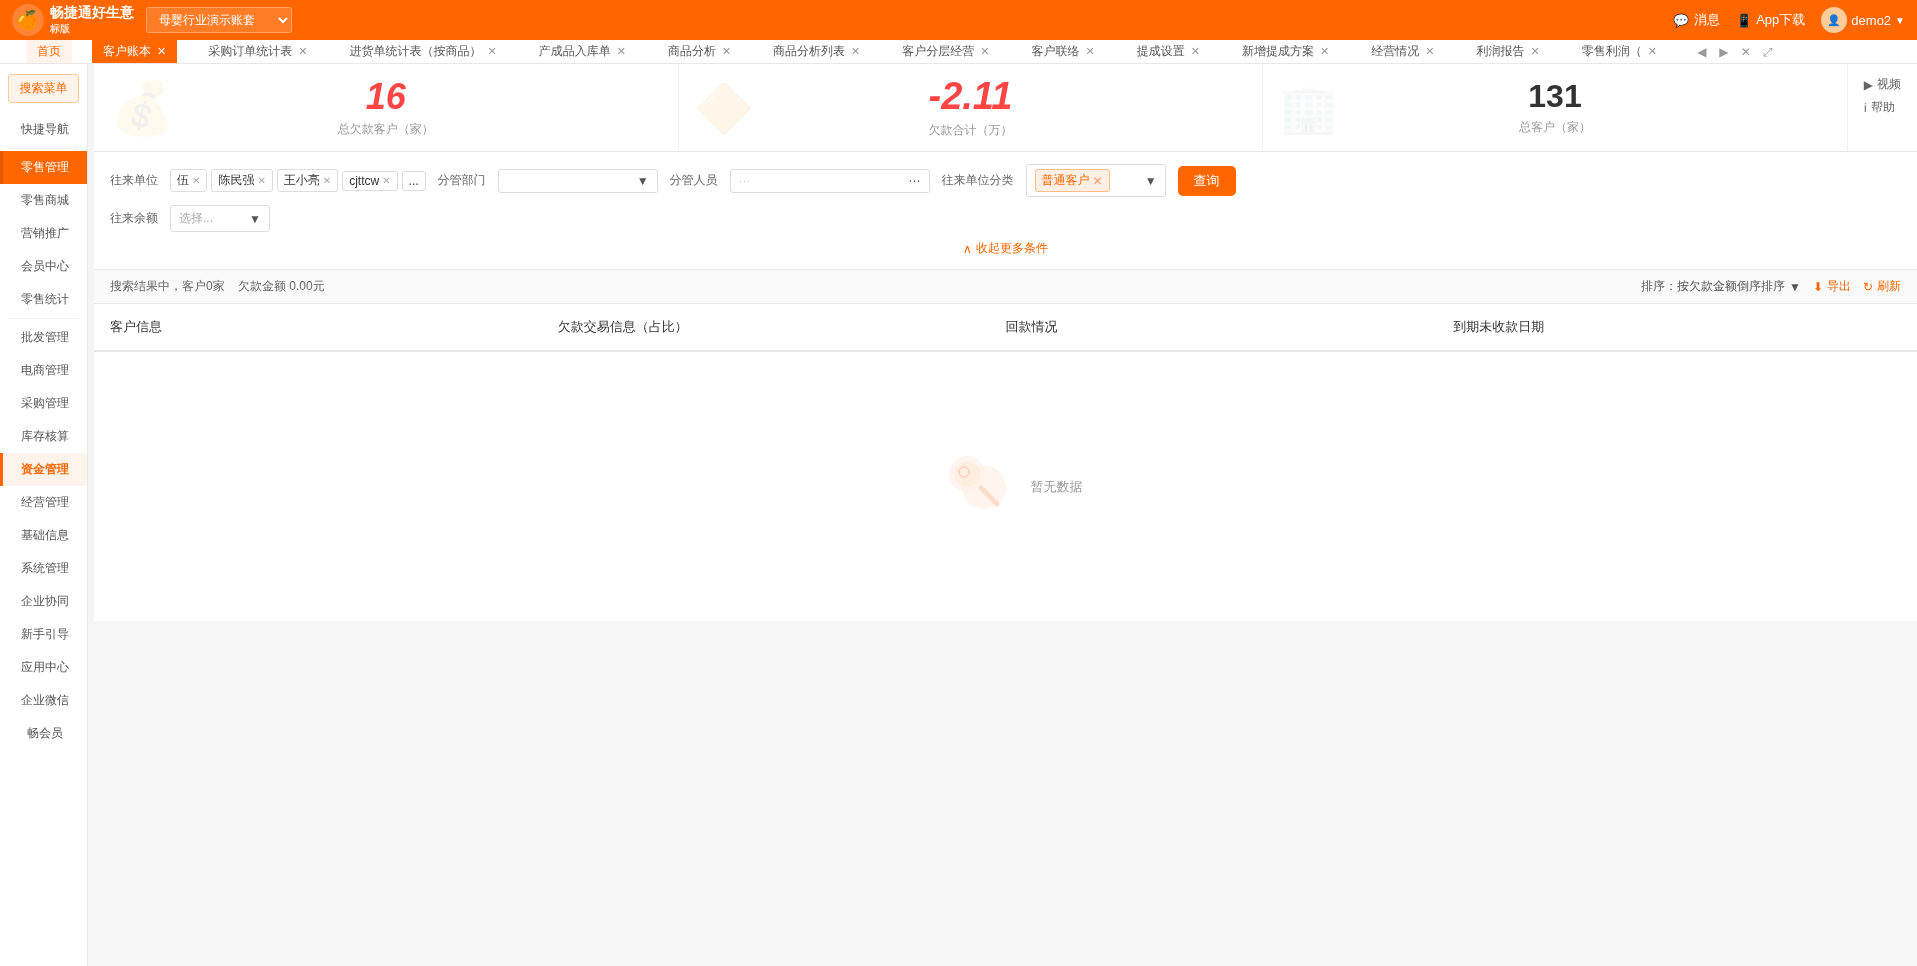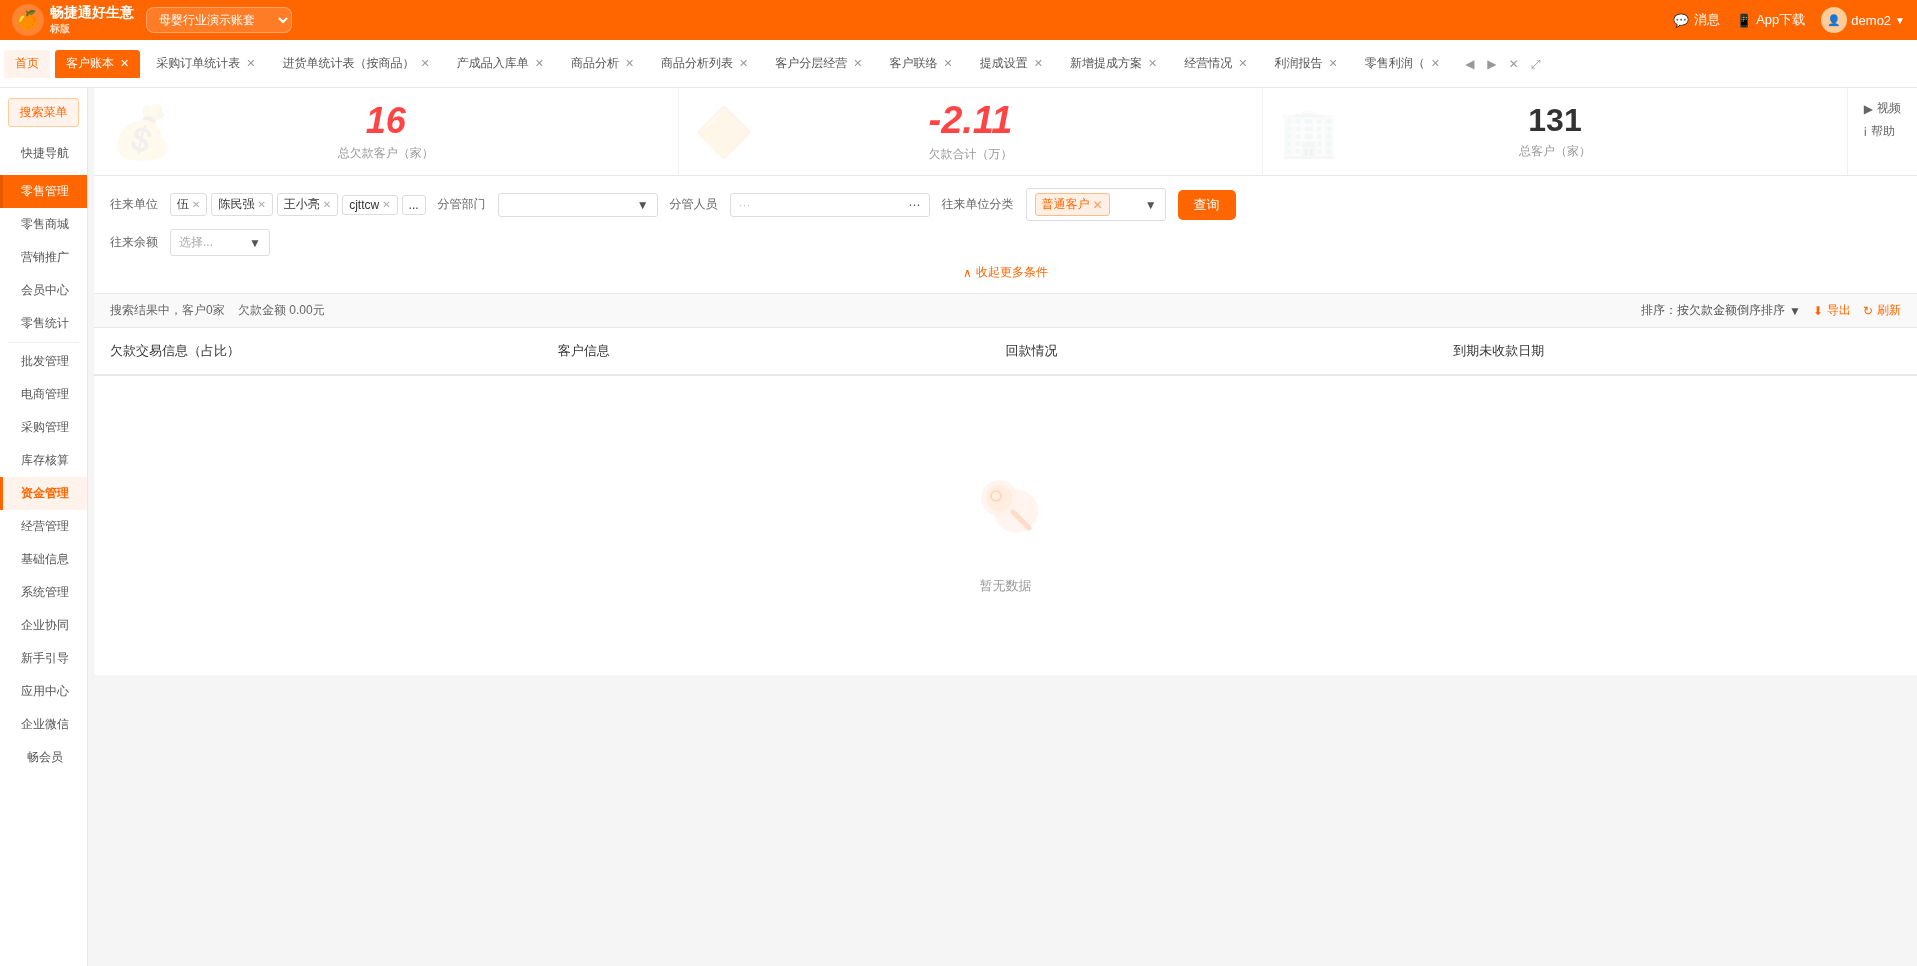--- a/index.html
+++ b/index.html
@@ -1,32 +1,32 @@
 <!DOCTYPE html>
 <html><head>
   <meta charset="utf-8">
   <style>
     * { box-sizing: border-box; margin: 0; padding: 0; }
     body { font-family: "Microsoft YaHei", "PingFang SC", sans-serif; font-size: 13px; background: #f5f5f5; display: flex; flex-direction: column; height: 100vh; overflow: hidden; }
 
     
-    .top-nav { background: #fff; height: 48px; display: flex; align-items: center; border-bottom: 1px solid #e8e8e8; padding: 0 4px; gap: 5px; overflow: hidden; flex-shrink: 0; }
+    .top-nav { background: #fff; height: 24px; display: flex; align-items: center; border-bottom: 1px solid #e8e8e8; padding: 0 26px; gap: 20px; overflow: hidden; flex-shrink: 0; }
     .top-nav-tab { display: flex; align-items: center; height: 28px; padding: 0 10px; font-size: 12px; border-radius: 3px 3px 0 0; cursor: pointer; white-space: nowrap; border: 1px solid transparent; gap: 4px; color: #555; }
     .top-nav-tab.active { background: #ff6600; color: #fff; border-color: #ff6600; }
     .top-nav-tab.active .tab-close { color: #fff; }
     .tab-close { font-size: 11px; color: #999; cursor: pointer; margin-left: 2px; }
     .top-nav-tab.home { background: #fff3ec; color: #ff6600; }
     .nav-arrows { display: flex; gap: 2px; margin-left: 4px; }
     .nav-arrow { width: 20px; height: 20px; display: flex; align-items: center; justify-content: center; cursor: pointer; color: #999; font-size: 12px; }
 
     
     .header-bar { background: #ff6600; height: 40px; display: flex; align-items: center; padding: 0 12px; gap: 12px; flex-shrink: 0; }
     .header-logo { display: flex; align-items: center; gap: 6px; color: #fff; font-size: 14px; font-weight: bold; }
     .logo-icon { width: 32px; height: 32px; background: rgba(255,255,255,0.2); border-radius: 50%; display: flex; align-items: center; justify-content: center; font-size: 18px; }
-    .header-select { background: rgba(255,255,255,0.15); border: 1px solid rgba(255,255,255,0.3); color: #fff; padding: 2px 20px 2px 8px; border-radius: 8px; font-size: 12px; height: 26px; cursor: pointer; }
+    .header-select { background: rgba(255,255,255,0.15); border: 1px solid rgba(255,255,255,0.3); color: #fff; padding: 2px 20px 2px 8px; border-radius: 3px; font-size: 12px; height: 26px; cursor: pointer; }
     .header-right { margin-left: auto; display: flex; align-items: center; gap: 16px; color: #fff; font-size: 13px; }
     .header-right-item { display: flex; align-items: center; gap: 4px; cursor: pointer; }
     .avatar { width: 26px; height: 26px; background: #ffcc99; border-radius: 50%; display: flex; align-items: center; justify-content: center; font-size: 11px; color: #ff6600; }
 
     
     .main-layout { display: flex; flex: 1; overflow: hidden; gap: 6px; }
 
     
     .sidebar { width: 88px; background: #fff; border-right: 1px solid #e8e8e8; display: flex; flex-direction: column; overflow-y: auto; flex-shrink: 0; }
     .sidebar-search { padding: 10px 8px; }
@@ -70,21 +70,21 @@
     .result-actions { display: flex; align-items: center; gap: 12px; }
     .result-action { display: flex; align-items: center; gap: 4px; cursor: pointer; color: #ff6600; }
     .sort-select { display: flex; align-items: center; gap: 4px; cursor: pointer; color: #555; }
 
     
     .table-area { background: #fff; }
     .table-header { display: grid; grid-template-columns: 2fr 2fr 2fr 2fr; border-bottom: 2px solid #e8e8e8; padding: 10px 16px; font-size: 13px; color: #333; font-weight: 500; }
     .table-header-cell { padding: 4px 0; }
 
     
-    .empty-state { display: flex; flex-direction: column; align-items: center; justify-content: center; padding: 80px 20px; gap: 12px; }
+    .empty-state { display: flex; flex-direction: row; align-items: center; justify-content: center; padding: 80px 20px; gap: 12px; }
     .empty-icon { font-size: 80px; opacity: 0.4; }
     .empty-text { font-size: 13px; color: #999; }
 
     
     ::-webkit-scrollbar { width: 6px; height: 6px; }
     ::-webkit-scrollbar-track { background: #f1f1f1; }
     ::-webkit-scrollbar-thumb { background: #ccc; border-radius: 3px; }
   </style>
 </head>
 <body>
@@ -363,22 +363,22 @@
         </div>
         <div class="result-action">
           <span>↻</span>
           <span>刷新</span>
         </div>
       </div>
     </div>
 
     <div class="table-area">
       <div class="table-header">
+        <div class="table-header-cell">客户信息</div>
         <div class="table-header-cell">欠款交易信息（占比）</div>
-        <div class="table-header-cell">客户信息</div>
         <div class="table-header-cell">回款情况</div>
         <div class="table-header-cell">到期未收款日期</div>
       </div>
 
       <div class="empty-state">
         <div class="empty-icon">
           
           <svg width="90" height="90" viewBox="0 0 90 90" fill="none">
             <ellipse cx="55" cy="55" rx="22" ry="22" fill="#ffccaa" opacity="0.5"></ellipse>
             <circle cx="38" cy="42" r="18" fill="#ffddcc" opacity="0.7"></circle>

